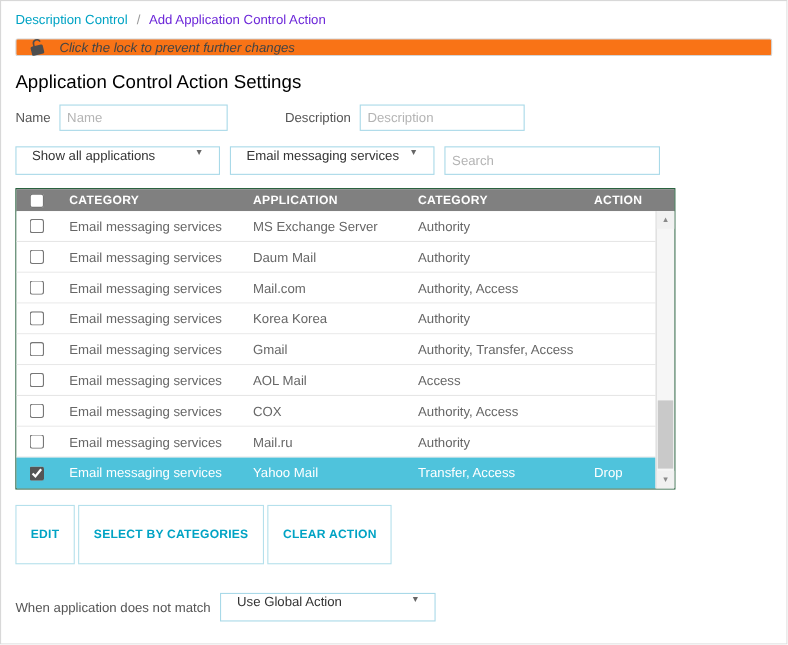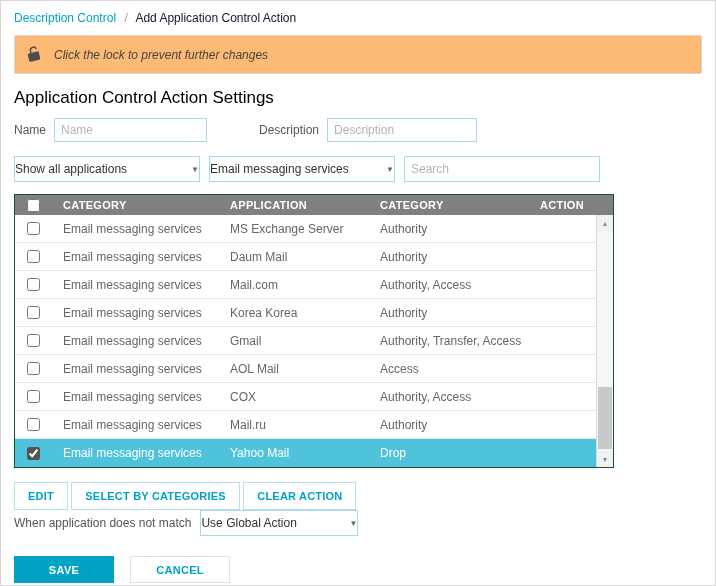--- a/index.html
+++ b/index.html
@@ -11,29 +11,29 @@
     border: 1px solid #d8d8d8;
     padding: 10px 13px;
     overflow: hidden;
     background: #fff;
   }
 
   
   .breadcrumb { font-size: 12px; color: #777; }
   .crumb-link { color: var(--accent, #00a3c4); text-decoration: none; }
   .crumb-sep { margin: 0 5px; color: #999; }
-  .crumb-current { color: #0f172a; }
+  .crumb-current { color: #6d28d9; }
 
   
   .lock-banner {
     margin-top: 10px;
-    background: #fdba74;
+    background: #f97316;
     border: 1px solid #d4d4d4;
     border-radius: 2px;
-    height: 39px;
+    height: 16px;
     display: flex; align-items: center;
     padding: 0 10px; gap: 12px;
   }
   .lock-icon { display: inline-flex; cursor: pointer; }
   .lock-icon svg { transform: rotate(-14deg); }
   .lock-text { font-size: 12px; font-style: italic; color: #444; }
 
   
   .page-title { font-size: 17px; font-weight: 400; color: #000000; margin: 14px 0 10px 0; }
 
@@ -46,22 +46,22 @@
   }
   .text-input::placeholder { color: #b4b4b4; }
   .name-input { width: 153px; margin-left: 8px; }
   .desc-label { margin-left: 52px; }
   .desc-input { width: 150px; margin-left: 8px; }
 
   
   .filter-row { margin-top: 14px; display: flex; gap: 9px; }
   .select {
     height: 26px; border: 1px solid #a9d9e8; background: #fff;
-    display: flex; align-items: center; justify-content: space-between;
-    padding: 0 0; font-size: 12px; color: #333; cursor: pointer;
+    display: flex; justify-content: space-between;
+    padding: 0 14px; font-size: 12px; color: #333; cursor: pointer;
   }
   .filter-select { width: 186px; }
   .caret { font-size: 8px; color: #666; margin-left: 6px; }
   .search-input { width: 196px; height: 26px; }
 
   
   .tbl { margin-top: 12px; border: 1px solid #14532d; width: 600px; }
   .tbl-header {
     display: grid; grid-template-columns: 36px 167px 150px 160px 1fr;
     background: var(--header_bg, #808080); color: #fff;
@@ -93,27 +93,27 @@
     user-select: none;
   }
   .sb-track { flex: 1; position: relative; }
   .sb-thumb { position: absolute; left: 1px; right: 1px; bottom: 2px; height: 62px; background: #c9c9c9; cursor: pointer; }
 
   
   .action-buttons { margin-top: 14px; }
   .ghost-btn {
     border: 1px solid #b5e0ec; background: #fff; color: var(--accent, #00a3c4);
     font-size: 11px; font-weight: bold; letter-spacing: 0.2px;
-    padding: 7px 13px; cursor: pointer; font-family: "Liberation Sans", sans-serif;
+    padding: 20px 13px; cursor: pointer; font-family: "Liberation Sans", sans-serif;
   }
   .ghost-btn + .ghost-btn { margin-left: -1px; }
 
   
-  .no-match-row { display: flex; align-items: center; gap: 9px; font-size: 12px; color: #555; }
-  .no-match-select { width: 158px; gap: 24px; }
+  .no-match-row { margin-top: 26px; display: flex; align-items: center; gap: 9px; font-size: 12px; color: #555; }
+  .no-match-select { width: 196px; gap: 24px; }
 
   
   .footer { margin-top: 20px; display: flex; gap: 16px; }
   .primary-btn {
     background: var(--accent, #00a3c4); color: #fff; border: 1px solid var(--accent, #00a3c4);
     width: 100px; height: 27px; font-size: 11px; font-weight: bold; letter-spacing: 0.3px;
     cursor: pointer; font-family: "Liberation Sans", sans-serif;
   }
   .secondary-btn {
     background: #fff; color: var(--accent, #00a3c4); border: 1px solid #cfe8f0;
@@ -254,20 +254,21 @@
           <div class="cell">Authority</div>
           <div class="cell"></div>
         </div>
 
         <div class="row selected">
           <div class="cell col-check">
               <input type="checkbox" checked="" style="">
             </div>
           <div class="cell">Email messaging services</div>
           <div class="cell">Yahoo Mail</div>
+          <div class="cell">Transfer, Access</div>
           <div class="cell">Drop</div>
         </div>
 
       </div>
       <div class="scrollbar">
         <div class="sb-btn">▲</div>
         <div class="sb-track">
           <div class="sb-thumb"></div>
         </div>
         <div class="sb-btn">▼</div>

